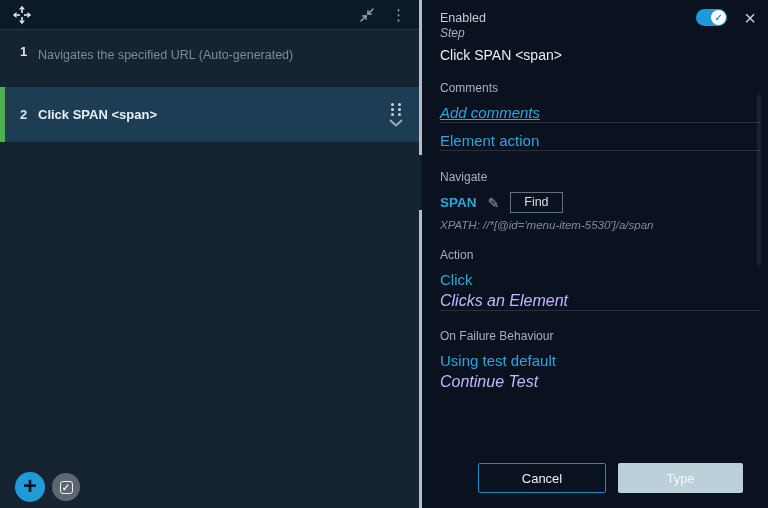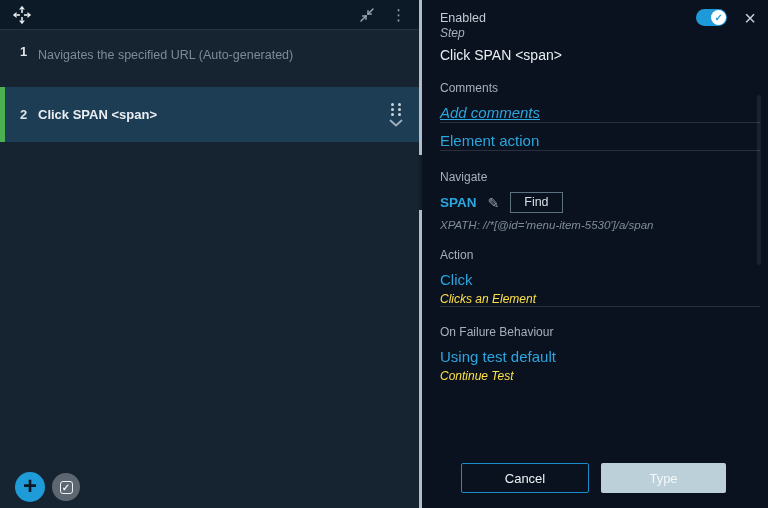--- a/index.html
+++ b/index.html
@@ -54,21 +54,21 @@
           margin-right:17px;cursor:pointer;flex:none;}
   .toggle-knob{position:absolute;right:1px;top:1px;width:15px;height:15px;border-radius:50%;
                background:#ffffff;color:#1e9ad8;font-size:10px;font-weight:700;
                display:flex;align-items:center;justify-content:center;}
   .close-x{color:#c7d0d8;font-size:20px;line-height:14px;cursor:pointer;}
 
   .sec-label{color:#a6b0bb;font-size:12px;}
   .val-white{color:#e9eef3;font-size:14px;}
   .link-cyan{color:#2ba6de;font-size:15px;cursor:pointer;}
   .link-underline{font-style:italic;text-decoration:underline;}
-  .desc-italic{color:#fde047;font-size:12px;font-style:italic;}
+  .desc-italic{color:#c4b5fd;font-size:16px;font-style:italic;}
   hr.divider{border:0;border-top:1px solid rgba(255,255,255,0.13);margin:0 8px 0 0;}
 
   .m-step-label{margin-top:0;font-style:italic;}
   .m-step-val{margin-top:7px;}
   .m-comments-label{margin-top:18px;}
   .m-comments-link{margin-top:9px;display:inline-block;}
   .m-hr1{margin-top:17px;}
   .m-type-label{margin-top:17px;}
   .m-type-val{margin-top:9px;display:inline-block;}
   .m-hr2{margin-top:19px;}
@@ -83,21 +83,21 @@
   .m-action-val{margin-top:9px;display:inline-block;}
   .m-action-desc{margin-top:3px;}
   .m-hr3{margin-top:13px;}
   .m-fail-label{margin-top:18px;}
   .m-fail-val{margin-top:9px;display:inline-block;}
   .m-fail-desc{margin-top:3px;}
 
   .scroll-thumb{position:absolute;right:7px;top:95px;width:4px;height:170px;
                 background:rgba(255,255,255,0.07);border-radius:2px;cursor:pointer;}
 
-  .panel-footer{position:absolute;right:42px;bottom:15px;display:flex;gap:12px;}
+  .panel-footer{position:absolute;right:25px;bottom:15px;display:flex;gap:12px;}
   .btn{height:30px;font-size:13px;border-radius:2px;cursor:pointer;font-family:inherit;}
   .btn-cancel{width:128px;background:transparent;border:1px solid #1b8cc9;color:#eef2f5;}
   .btn-save{width:125px;background:#bcd0d9;border:none;color:#f3f7f9;}
 </style>
 </head>
 <body>
 
 <div class="app">
 
   <div class="left-panel">

